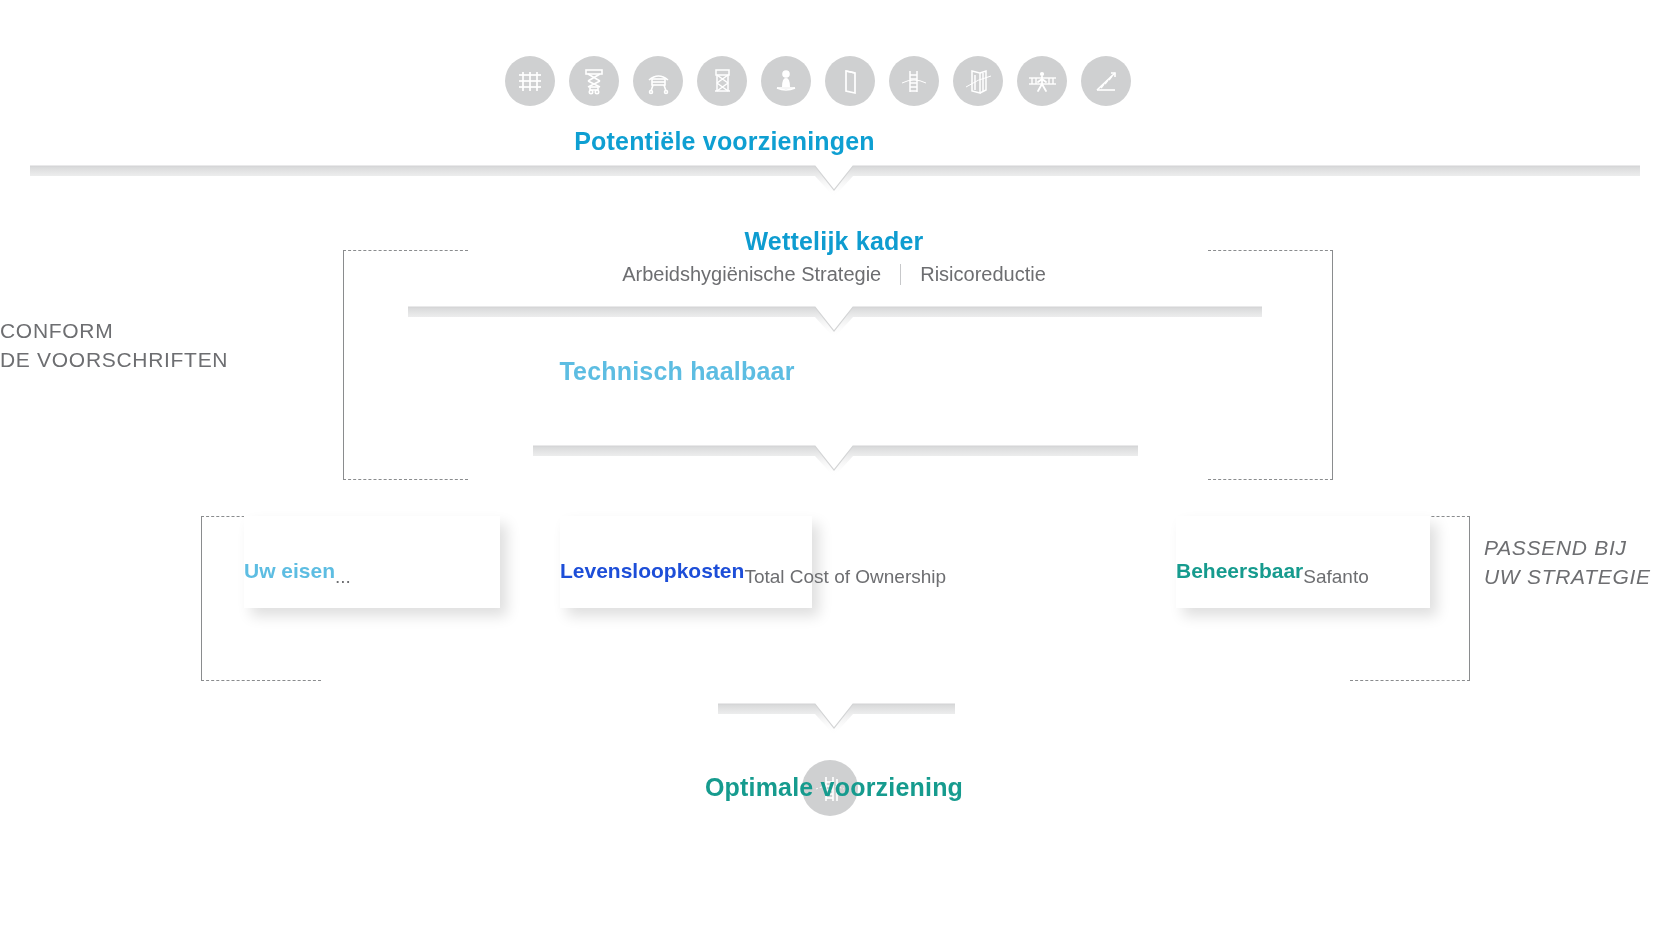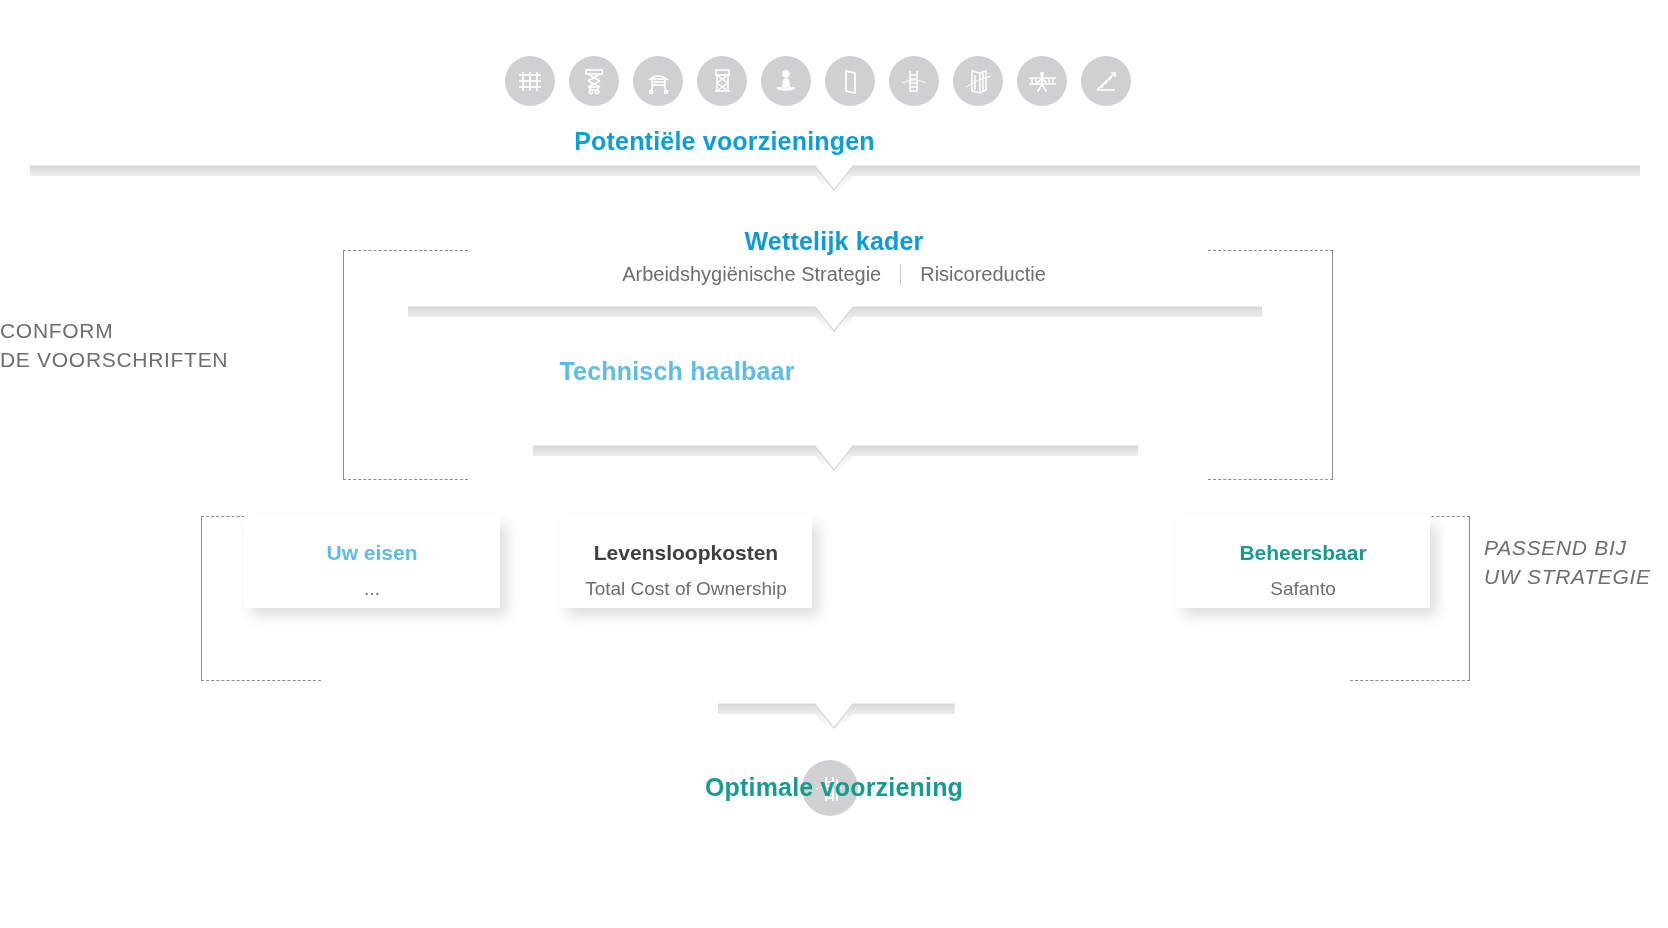--- a/index.html
+++ b/index.html
@@ -55,21 +55,21 @@
              letter-spacing:.7px;line-height:29px;white-space:nowrap;}
   #label-conform{left:0;width:328px;top:316px;}
   #label-passend{left:1484px;top:533px;text-align:left;}
   #label-passend span{display:block;font-style:italic;}
 
   
   #cards{position:absolute;left:0;top:516px;width:1668px;height:110px;}
   .card{
     position:absolute;top:0;height:92px;background:#ffffff;
     box-shadow:7px 8px 13px rgba(0,0,0,.13);
-    display:flex;flex-direction:column;align-items:center;justify-content:center;
+    display:flex;flex-direction:row;align-items:center;justify-content:flex-start;
     padding-top:17px;box-sizing:border-box;
   }
   .card .ct{font-size:21px;font-weight:bold;white-space:nowrap;}
   .card .cs{font-size:19px;color:#6d6e71;margin-top:13px;white-space:nowrap;}
   #card-0{left:244px;width:256px;}
   #card-1{left:560px;width:252px;}
   #card-2{left:868px;width:256px;}
   #card-3{left:1176px;width:254px;}
 
   
@@ -266,21 +266,21 @@
   </div>
 
   <div id="cards">
 
     <div class="card" id="card-0">
       <div class="ct" style="color:#5dbde2">Uw eisen</div>
       <div class="cs">...</div>
     </div>
 
     <div class="card" id="card-1">
-      <div class="ct" style="color:#404040">Levensloopkosten</div>
+      <div class="ct" style="color:#1d4ed8">Levensloopkosten</div>
       <div class="cs">Total Cost of Ownership</div>
     </div>
 
 
     <div class="card" id="card-3">
       <div class="ct" style="color:#169b8e">Beheersbaar</div>
       <div class="cs">Safanto</div>
     </div>
 
   </div>

